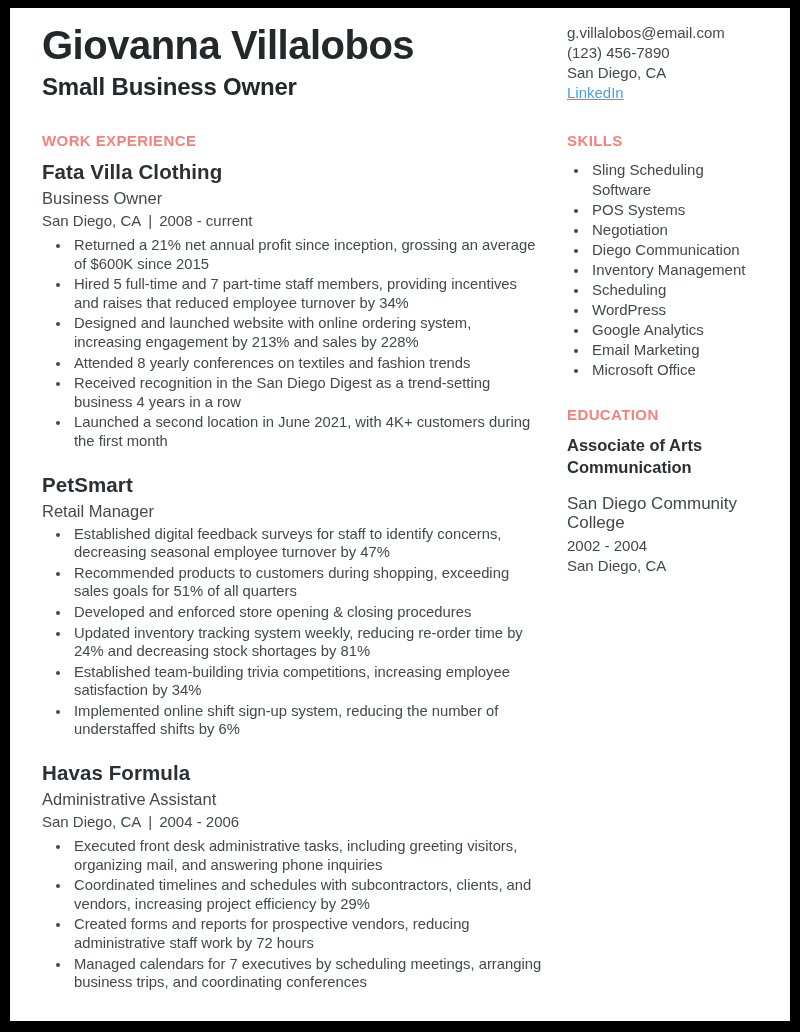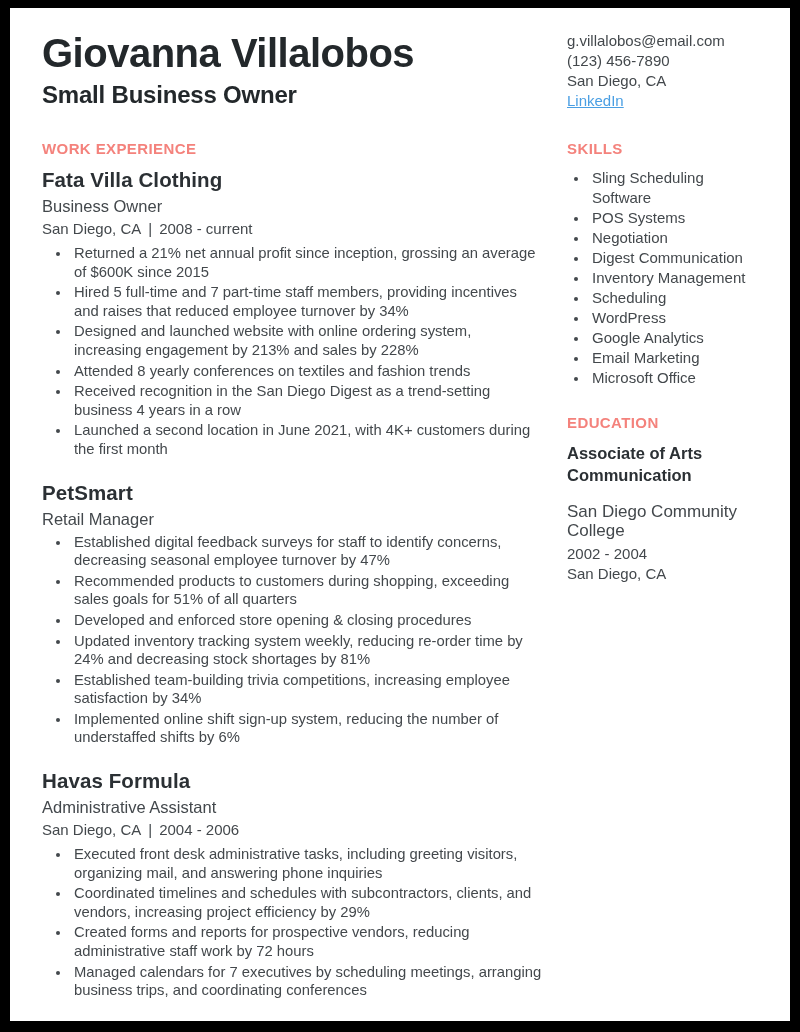--- a/index.html
+++ b/index.html
@@ -7,21 +7,21 @@
   body {
     background: #000000;
     padding: 8px 10px 11px 10px;
     font-family: "Liberation Sans", sans-serif;
     -webkit-font-smoothing: antialiased;
   }
   .page {
     width: 780px;
     height: 1013px;
     background: #ffffff;
-    padding: 22px 35px 0 32px;
+    padding: 14px 35px 0 32px;
     overflow: hidden;
   }
   
   .top {
     display: flex;
     justify-content: space-between;
     align-items: flex-start;
   }
   .identity h1 {
     font-size: 40px;
@@ -197,21 +197,21 @@
       </article>
     </section>
 
     <aside class="col-right">
       <section class="skills-block">
         <h3 class="sec-heading">SKILLS</h3>
         <ul class="skill-list">
           <li>Sling Scheduling Software</li>
           <li>POS Systems</li>
           <li>Negotiation</li>
-          <li>Digest Communication</li>
+          <li>Diego Communication</li>
           <li>Inventory Management</li>
           <li>Scheduling</li>
           <li>WordPress</li>
           <li>Google Analytics</li>
           <li>Email Marketing</li>
           <li>Microsoft Office</li>
         </ul>
       </section>
 
       <section class="edu">

